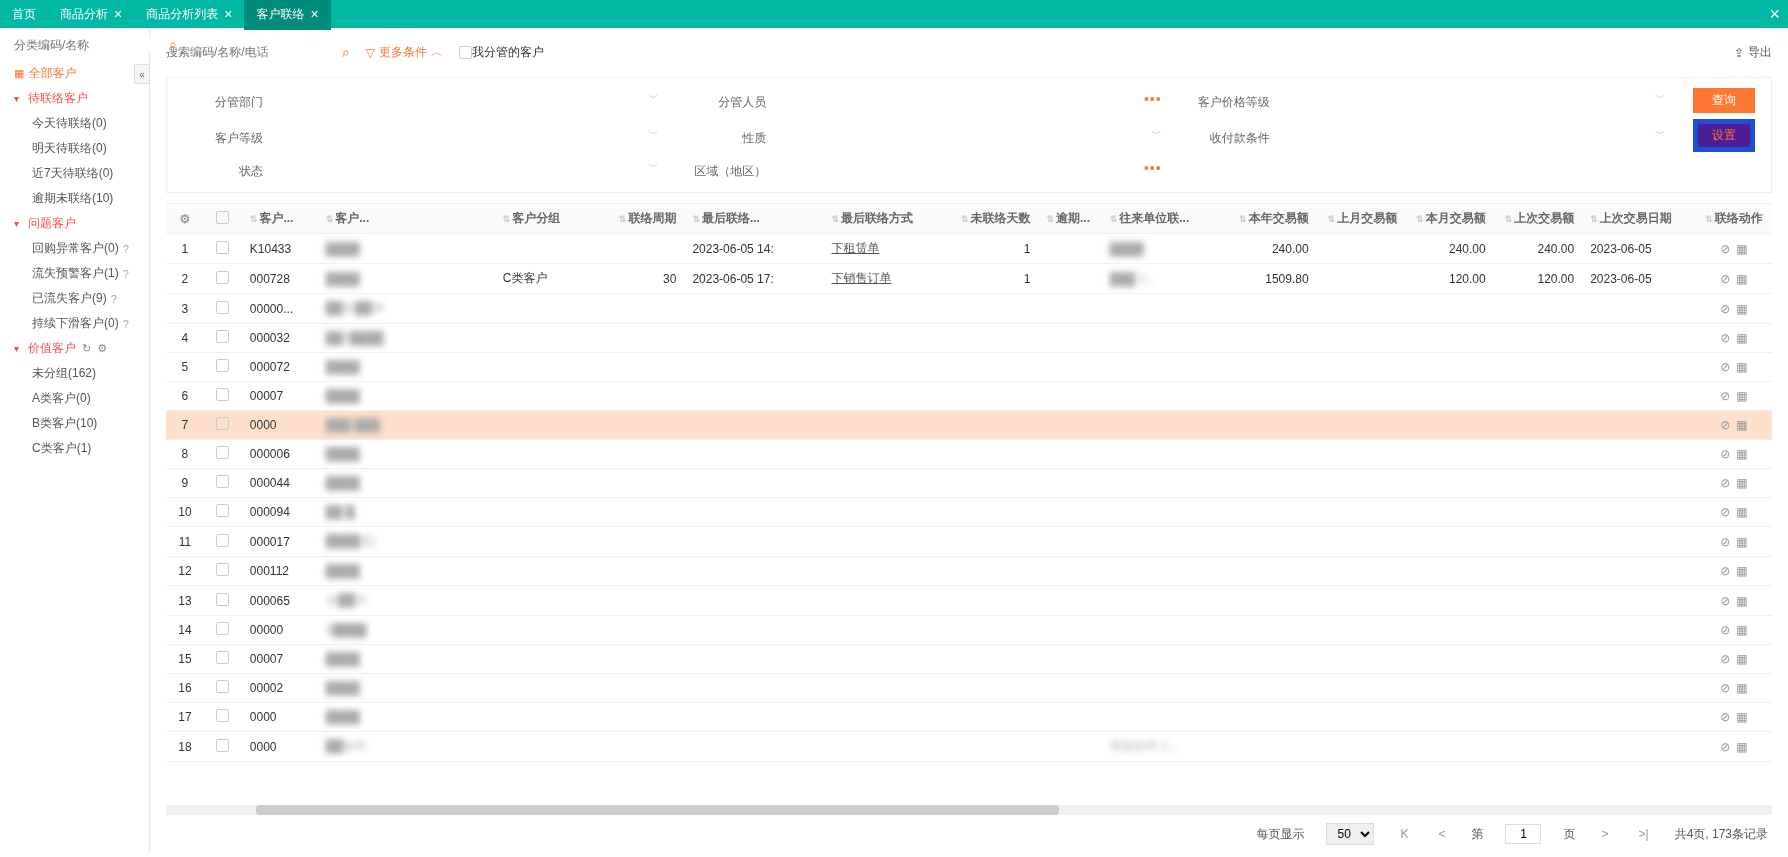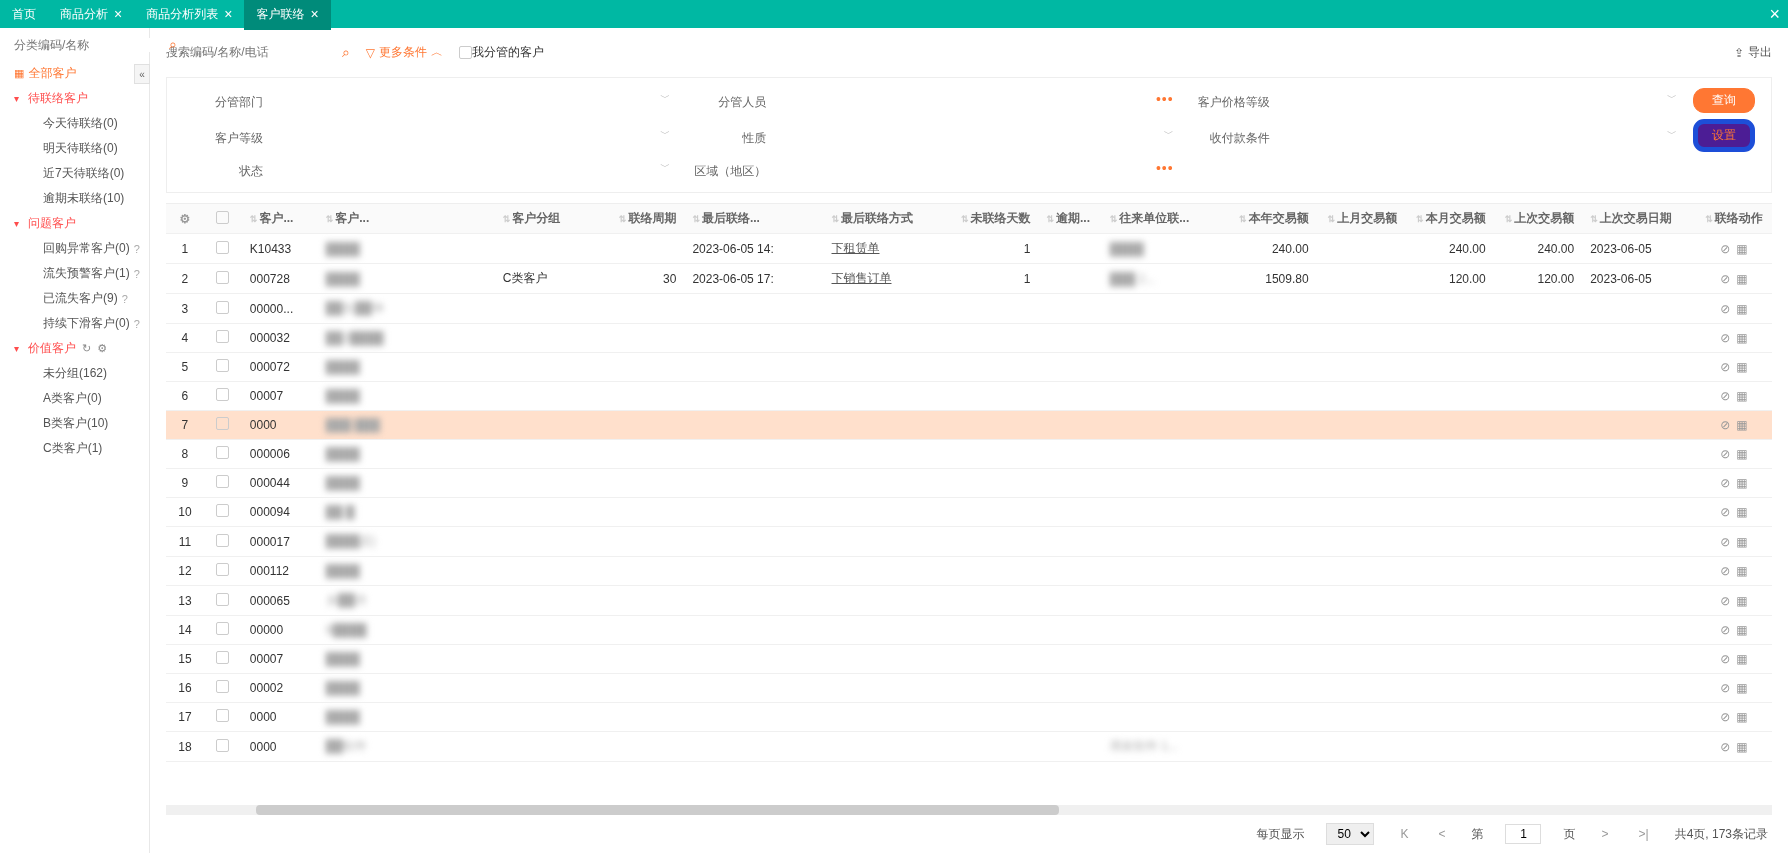--- a/index.html
+++ b/index.html
@@ -12,39 +12,39 @@
 .main { display: flex; height: calc(100vh - 32px); }
 .sidebar { width: 150px; border-right: 1px solid #e8e8e8; padding: 8px 0; position: relative; }
 .sidebar-search { display: flex; align-items: center; padding: 0 8px 8px 14px; }
 .sidebar-search input { border: none; outline: none; flex: 1; font-size: 12px; color: #999; }
 .search-icon { color: #ff7733; font-size: 14px; }
 .collapse-btn { position: absolute; right: -1px; top: 36px; width: 16px; height: 20px; background: #f5f5f5; border: 1px solid #e0e0e0; display: flex; align-items: center; justify-content: center; cursor: pointer; color: #666; font-size: 10px; }
 .tree { list-style: none; }
 .tree-node { padding: 4px 8px 4px 14px; cursor: pointer; display: flex; align-items: center; }
 .tree-node.root { color: #ff7733; font-weight: 500; }
 .tree-node.category { color: #ff4d4d; }
-.tree-node.leaf { padding-left: 32px; color: #555; margin-left: 11px; }
+.tree-node.leaf { padding-left: 32px; color: #555; }
 .tree-toggle { width: 10px; display: inline-block; margin-right: 4px; font-size: 10px; }
 .tree-icon { margin-right: 4px; font-size: 11px; }
 .tree-node .q-icon { margin-left: 4px; color: #aaa; font-size: 11px; }
 .tree-node .refresh-icon, .tree-node .gear-icon { margin-left: 6px; color: #888; font-size: 11px; }
 .content { flex: 1; display: flex; flex-direction: column; overflow: hidden; }
 .toolbar { display: flex; align-items: center; padding: 16px 16px; gap: 16px; }
 .toolbar input.search { border: none; border-bottom: 1px solid transparent; outline: none; width: 160px; font-size: 12px; }
 .toolbar .more-filter { color: #ff7733; display: flex; align-items: center; cursor: pointer; gap: 4px; }
 .toolbar .chk { display: flex; align-items: center; gap: 0; }
 .toolbar .export { margin-left: auto; display: flex; align-items: center; gap: 4px; cursor: pointer; color: #555; }
-.filter-panel { margin: 0 16px 10px 16px; border: 1px solid #eee; padding: 10px 16px; display: grid; grid-template-columns: repeat(3, 1fr) auto; gap: 8px 12px; align-items: center; }
+.filter-panel { margin: 0 16px 10px 16px; border: 1px solid #eee; padding: 10px 16px; display: grid; grid-template-columns: repeat(3, 1fr) auto; gap: 8px 24px; align-items: center; }
 .filter-row { display: flex; align-items: center; }
 .filter-label { width: 80px; text-align: right; color: #666; margin-right: 12px; }
 .filter-input { flex: 1; border-bottom: 1px solid transparent; height: 22px; position: relative; }
 .filter-input .caret { position: absolute; right: 4px; color: #bbb; font-size: 10px; }
 .filter-input .dots { position: absolute; right: 4px; color: #ff7733; font-size: 14px; letter-spacing: 1px; }
 .filter-btns { display: flex; flex-direction: column; gap: 6px; grid-row: 1 / span 2; grid-column: 4; }
-.btn { padding: 3px 14px; border-radius: 11px; cursor: pointer; font-size: 12px; text-align: center; font-family: Liberation Mono, monospace; }
+.btn { padding: 3px 14px; border-radius: 0; cursor: pointer; font-size: 12px; text-align: center; font-family: Liberation Mono, monospace; }
 .btn-primary { background: #ff7733; color: #fff; border: 1px solid #ff7733; }
 .btn-outline { background: #4c1d95; color: #ff7733; border: 5px solid #1d4ed8; }
 .table-wrap { flex: 1; overflow: auto; margin: 0 16px; border-top: 1px solid #eee; }
 table { border-collapse: collapse; width: 100%; table-layout: fixed; }
 th, td { border-bottom: 1px solid #f0f0f0; padding: 6px 8px; text-align: left; white-space: nowrap; overflow: hidden; text-overflow: ellipsis; font-size: 12px; }
 th { background: #fafafa; color: #666; position: sticky; top: 0; }
 th .sort { color: #ccc; font-size: 9px; margin-right: 2px; }
 td.center, th.center { text-align: center; }
 td.right, th.right { text-align: right; }
 tr.highlight td { background: #ffe0cc; }

